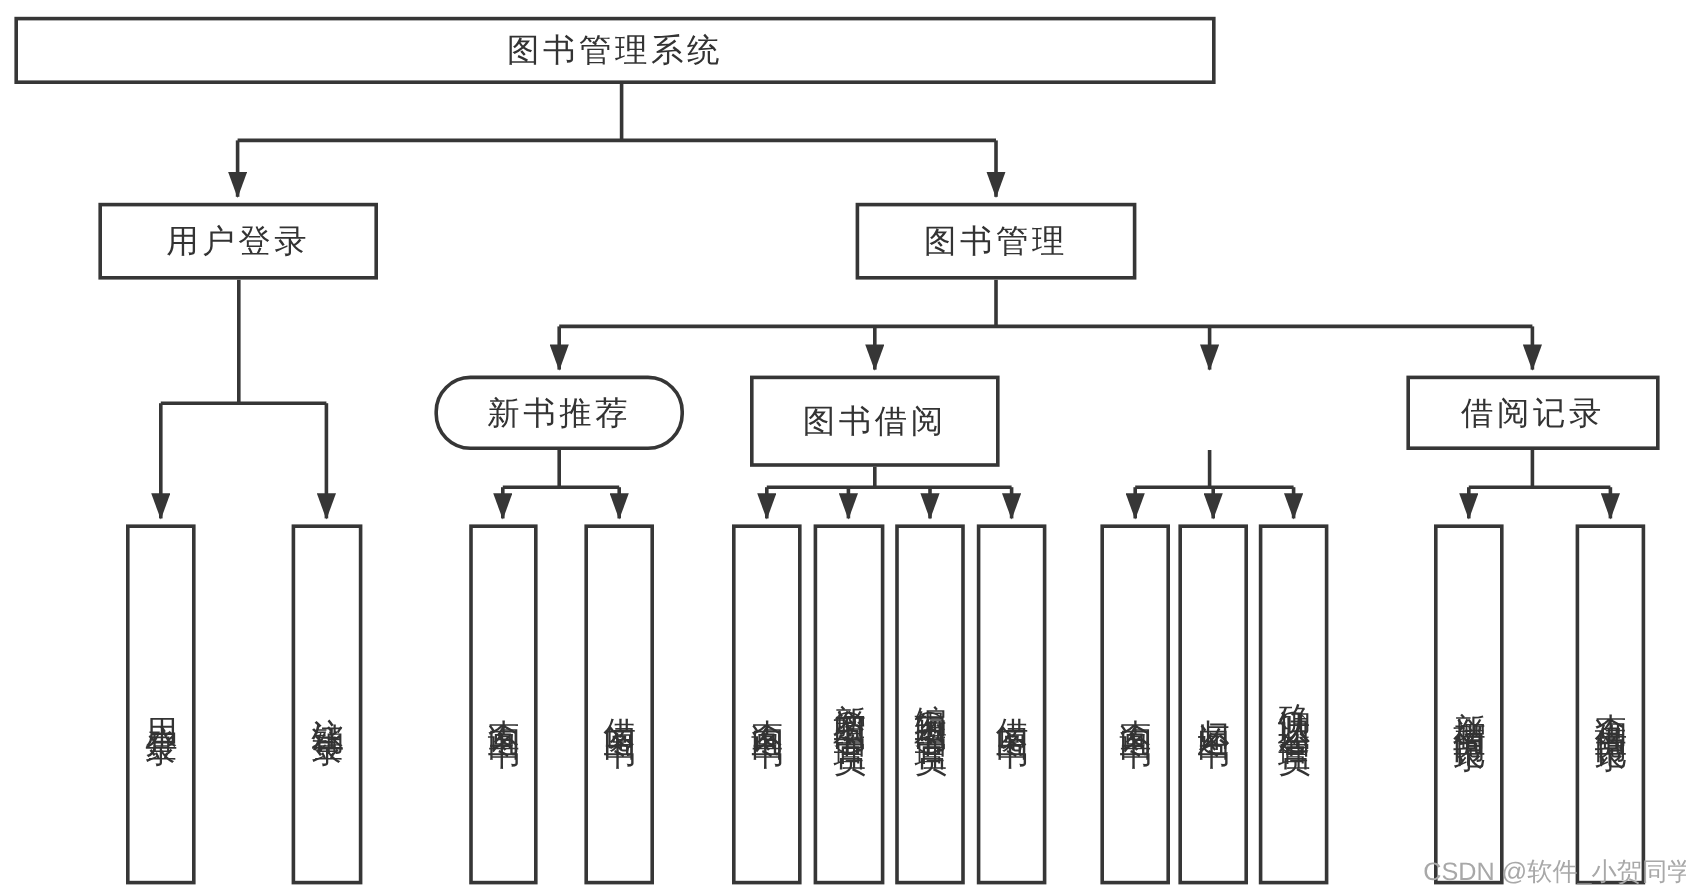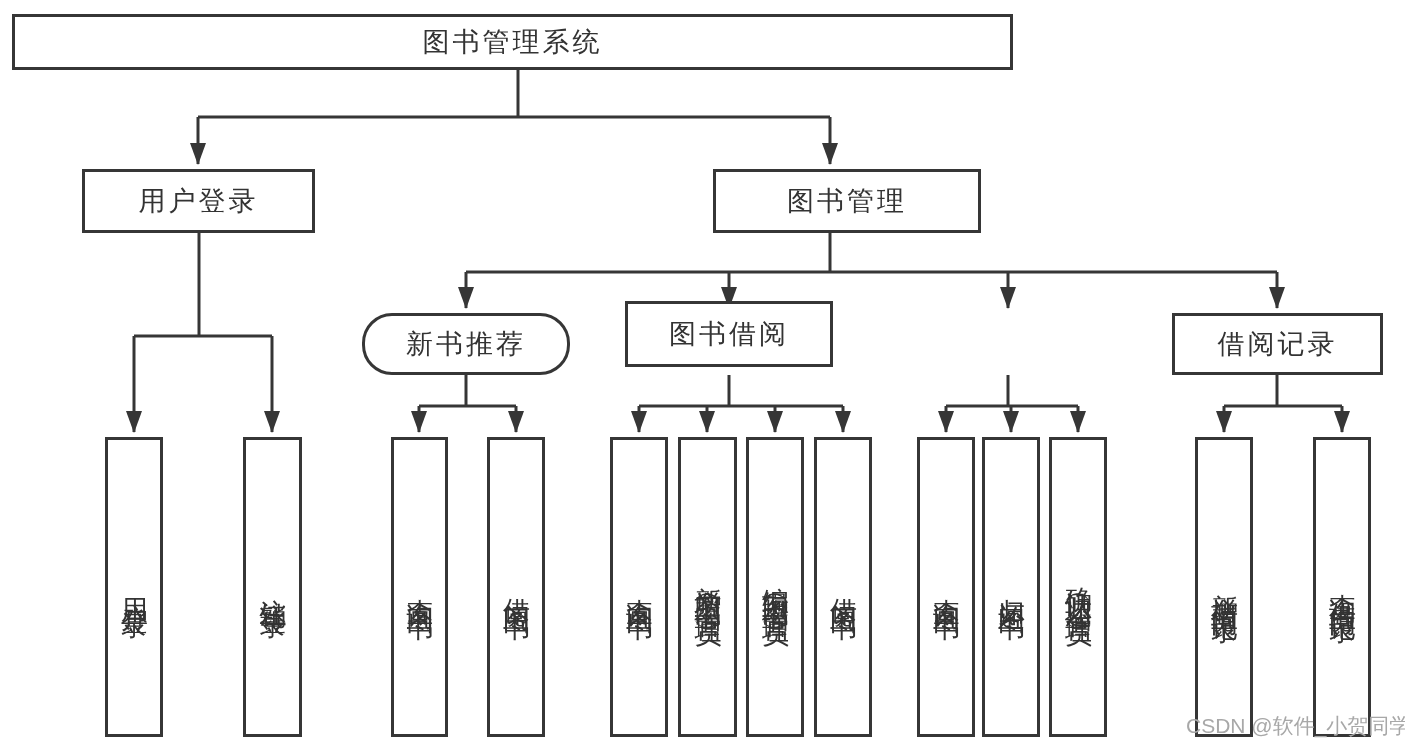--- a/index.html
+++ b/index.html
@@ -110,28 +110,28 @@
     </g>
   </svg>
 
   <div class="node" style="left:12px; top:14px; width:1001px; height:56px;justify-content:center;">
     <span class="hlabel">图书管理系统</span>
   </div>
 
   <div class="node" style="left:82px; top:169px; width:233px; height:64px;">
     <span class="hlabel">用户登录</span>
   </div>
-  <div class="node" style="left:713px; top:169px; width:268px; height:64px;">
+  <div class="node" style="left:713px; top:169px; width:234px; height:64px;">
     <span class="hlabel">图书管理</span>
   </div>
 
   <div class="node" style="left:362px; top:313px; width:208px; height:62px;border-radius:30px;">
     <span class="hlabel">新书推荐</span>
   </div>
-  <div class="node" style="left:625px; top:301px; width:208px; height:66px;justify-content:center;">
+  <div class="node" style="left:625px; top:313px; width:208px; height:76px;justify-content:center;">
     <span class="hlabel">图书借阅</span>
   </div>
   <div class="node" style="left:1172px; top:313px; width:211px; height:62px;justify-content:center;">
     <span class="hlabel">借阅记录</span>
   </div>
 
   <div class="node leaf" style="left:105px; top:437px; width:58px; height:300px;">
     <span class="vlabel">用户登录</span>
   </div>
   <div class="node leaf" style="left:243px; top:437px; width:59px; height:300px;">

